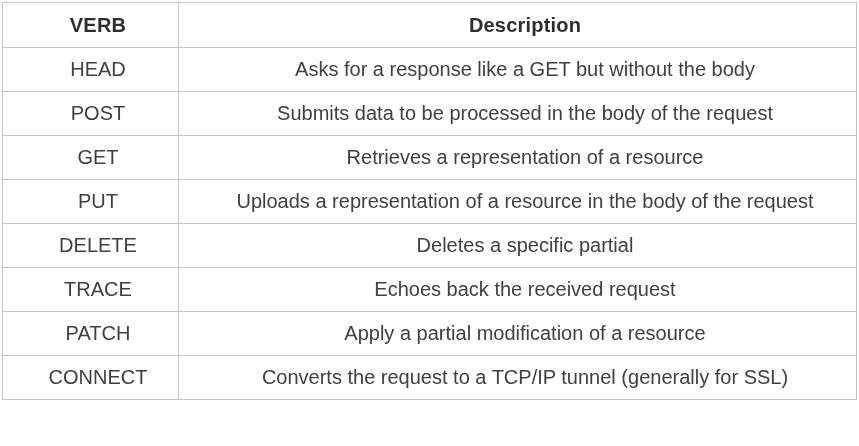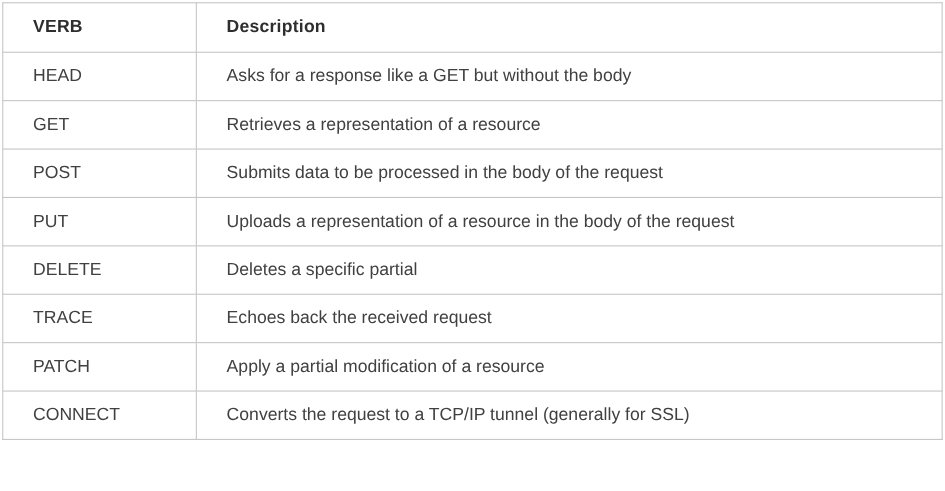--- a/index.html
+++ b/index.html
@@ -21,24 +21,24 @@
   table.verbs-table {
     border-collapse: collapse;
     width: 855px;
     table-layout: fixed;
   }
   .verbs-table col.col-verb { width: 176px; }
   .verbs-table th,
   .verbs-table td {
     border: 1px solid var(--border, #c6c6c6);
     box-sizing: border-box;
-    text-align: left;
+    text-align: center;
     vertical-align: middle;
     padding: 0 12px 0 27px;
-    font-size: 16px;
+    font-size: 20px;
     line-height: 1.25;
     white-space: nowrap;
     overflow: hidden;
   }
   .verbs-table thead th {
     height: 45px;
     font-weight: bold;
     color: var(--header-text, #2e2e2e);
     letter-spacing: 0.2px;
   }
@@ -65,27 +65,27 @@
         <th class="desc-head">Description</th>
       </tr>
     </thead>
     <tbody id="table-body">
   <tr>
     <td class="verb-cell">HEAD</td>
     <td class="desc-cell">Asks for a response like a GET but without the body</td>
   </tr>
 
   <tr>
-    <td class="verb-cell">GET</td>
-    <td class="desc-cell">Retrieves a representation of a resource</td>
+    <td class="verb-cell">POST</td>
+    <td class="desc-cell">Submits data to be processed in the body of the request</td>
   </tr>
 
   <tr>
-    <td class="verb-cell">POST</td>
-    <td class="desc-cell">Submits data to be processed in the body of the request</td>
+    <td class="verb-cell">GET</td>
+    <td class="desc-cell">Retrieves a representation of a resource</td>
   </tr>
 
   <tr>
     <td class="verb-cell">PUT</td>
     <td class="desc-cell">Uploads a representation of a resource in the body of the request</td>
   </tr>
 
   <tr>
     <td class="verb-cell">DELETE</td>
     <td class="desc-cell">Deletes a specific partial</td>

